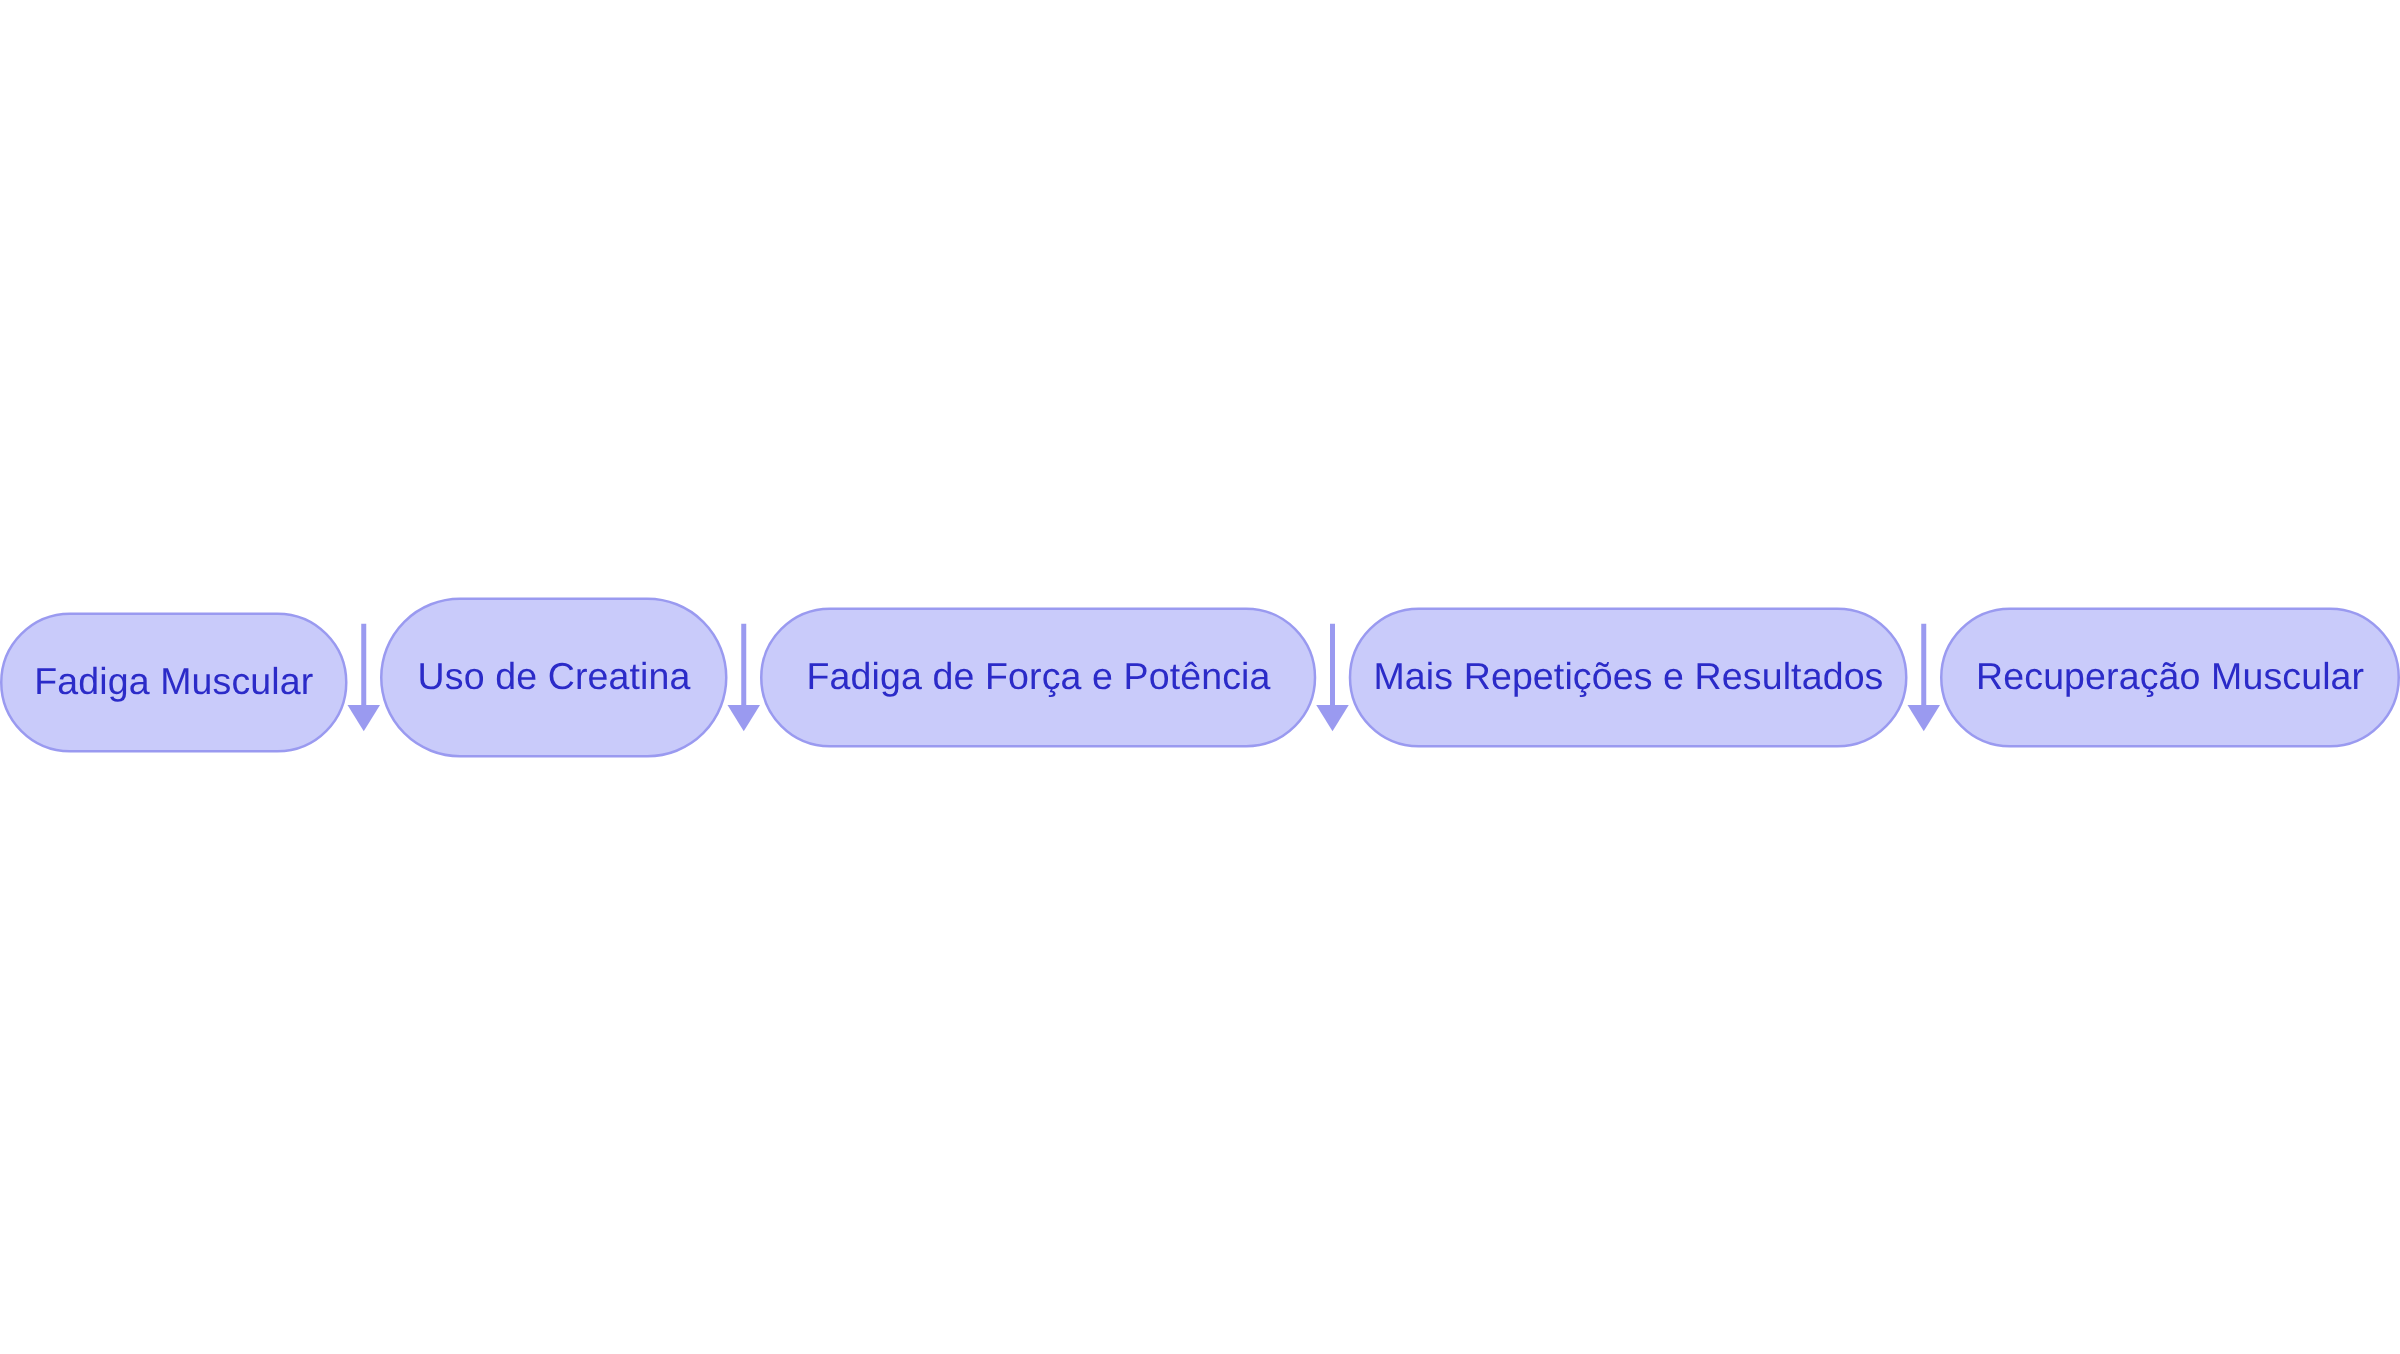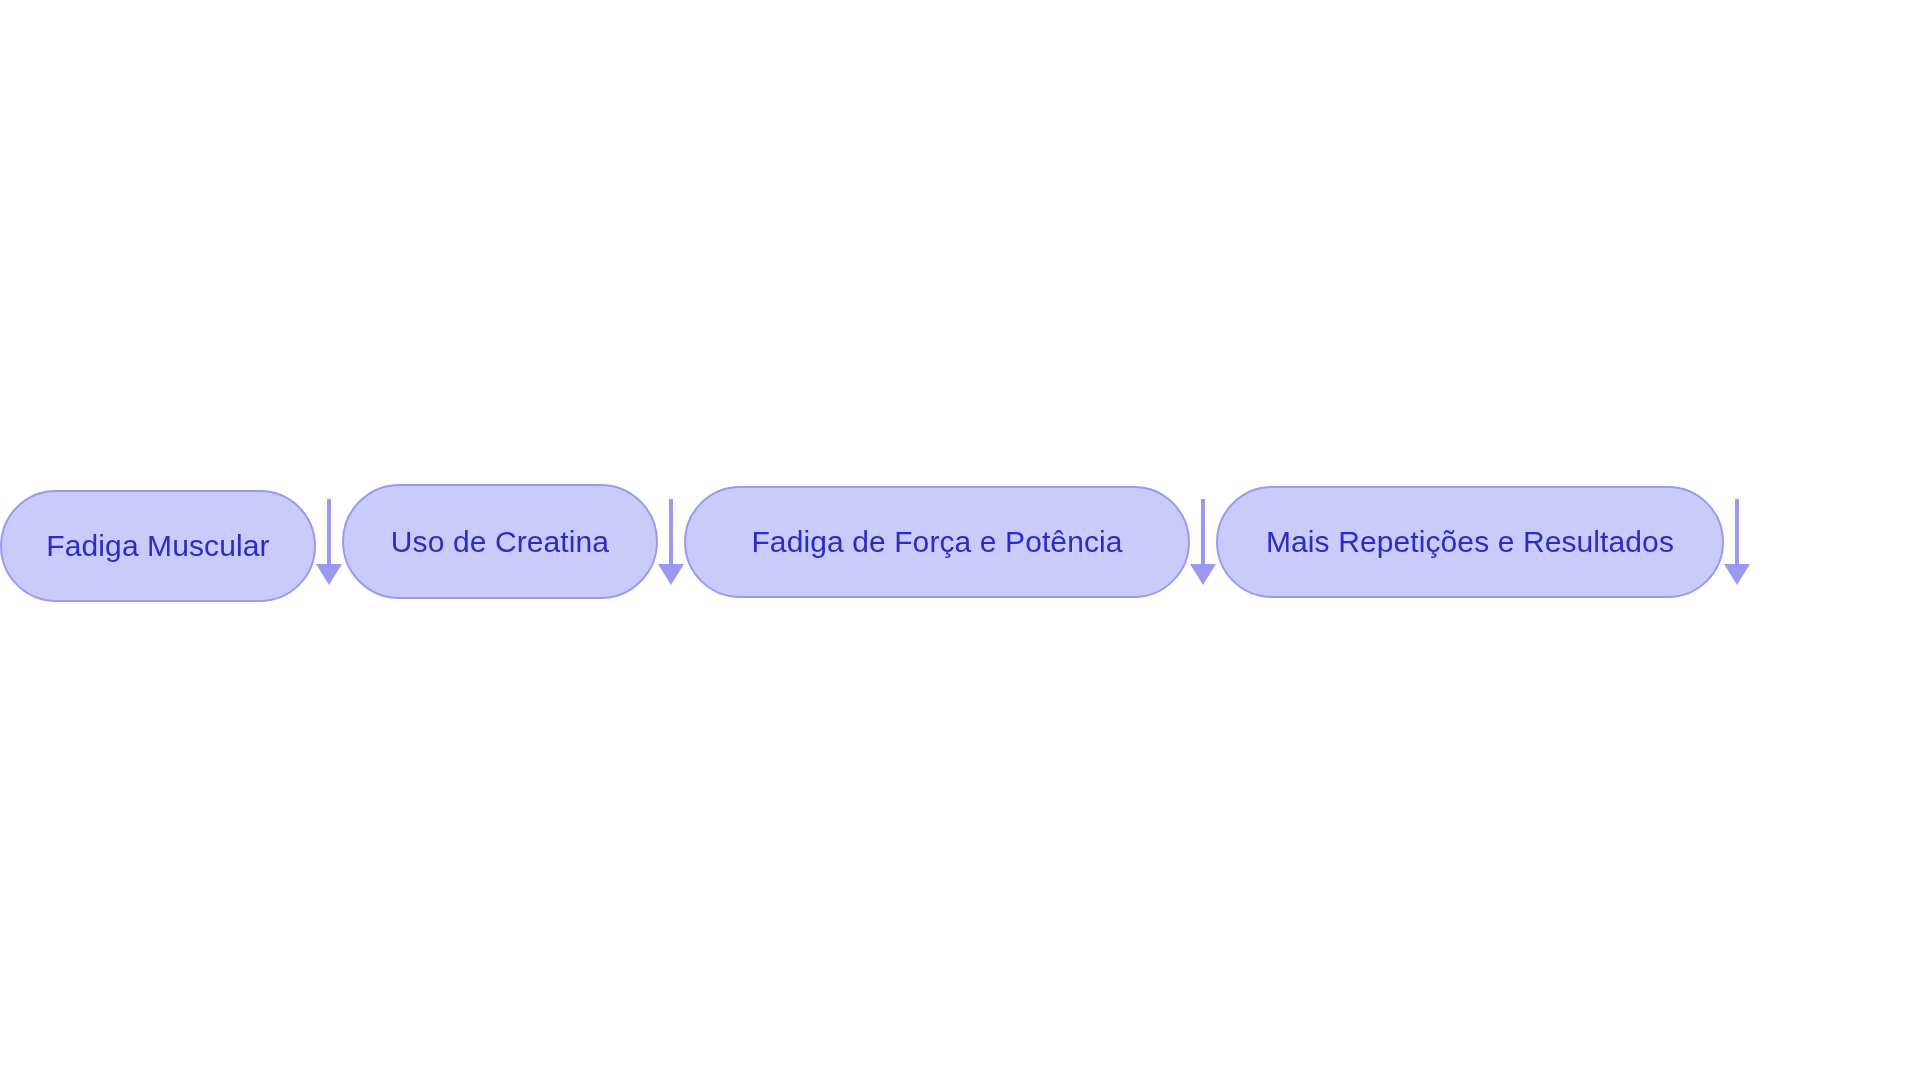--- a/index.html
+++ b/index.html
@@ -60,21 +60,21 @@
     border-left: 13px solid transparent;
     border-right: 13px solid transparent;
     border-top: 21px solid #9a9af0;
     flex: 0 0 auto;
     margin-top: -1px;
   }
 
   
   .n1 { width: 316px; height: 112px; margin-top: 8px; }
   .c1 { height: 86px; }
-  .n2 { width: 316px; height: 115px; }
+  .n2 { width: 316px; height: 128px; }
   .c2 { height: 86px; }
   .n3 { width: 506px; height: 112px; }
   .c3 { height: 86px; }
   .n4 { width: 508px; height: 112px; }
   .c4 { height: 86px; }
   .n5 { width: 418px; height: 112px; }
 </style>
 </head>
 <body>
 
@@ -109,14 +109,17 @@
 
   <div class="node n4">
     <span>Mais Repetições e Resultados</span>
   </div>
 
   <div class="connector c4">
     <div class="stem"></div>
     <div class="head"></div>
   </div>
 
+  <div class="node n5">
+    <span>Recuperação Muscular</span>
+  </div>
 
 </div>
 
 </body></html>

